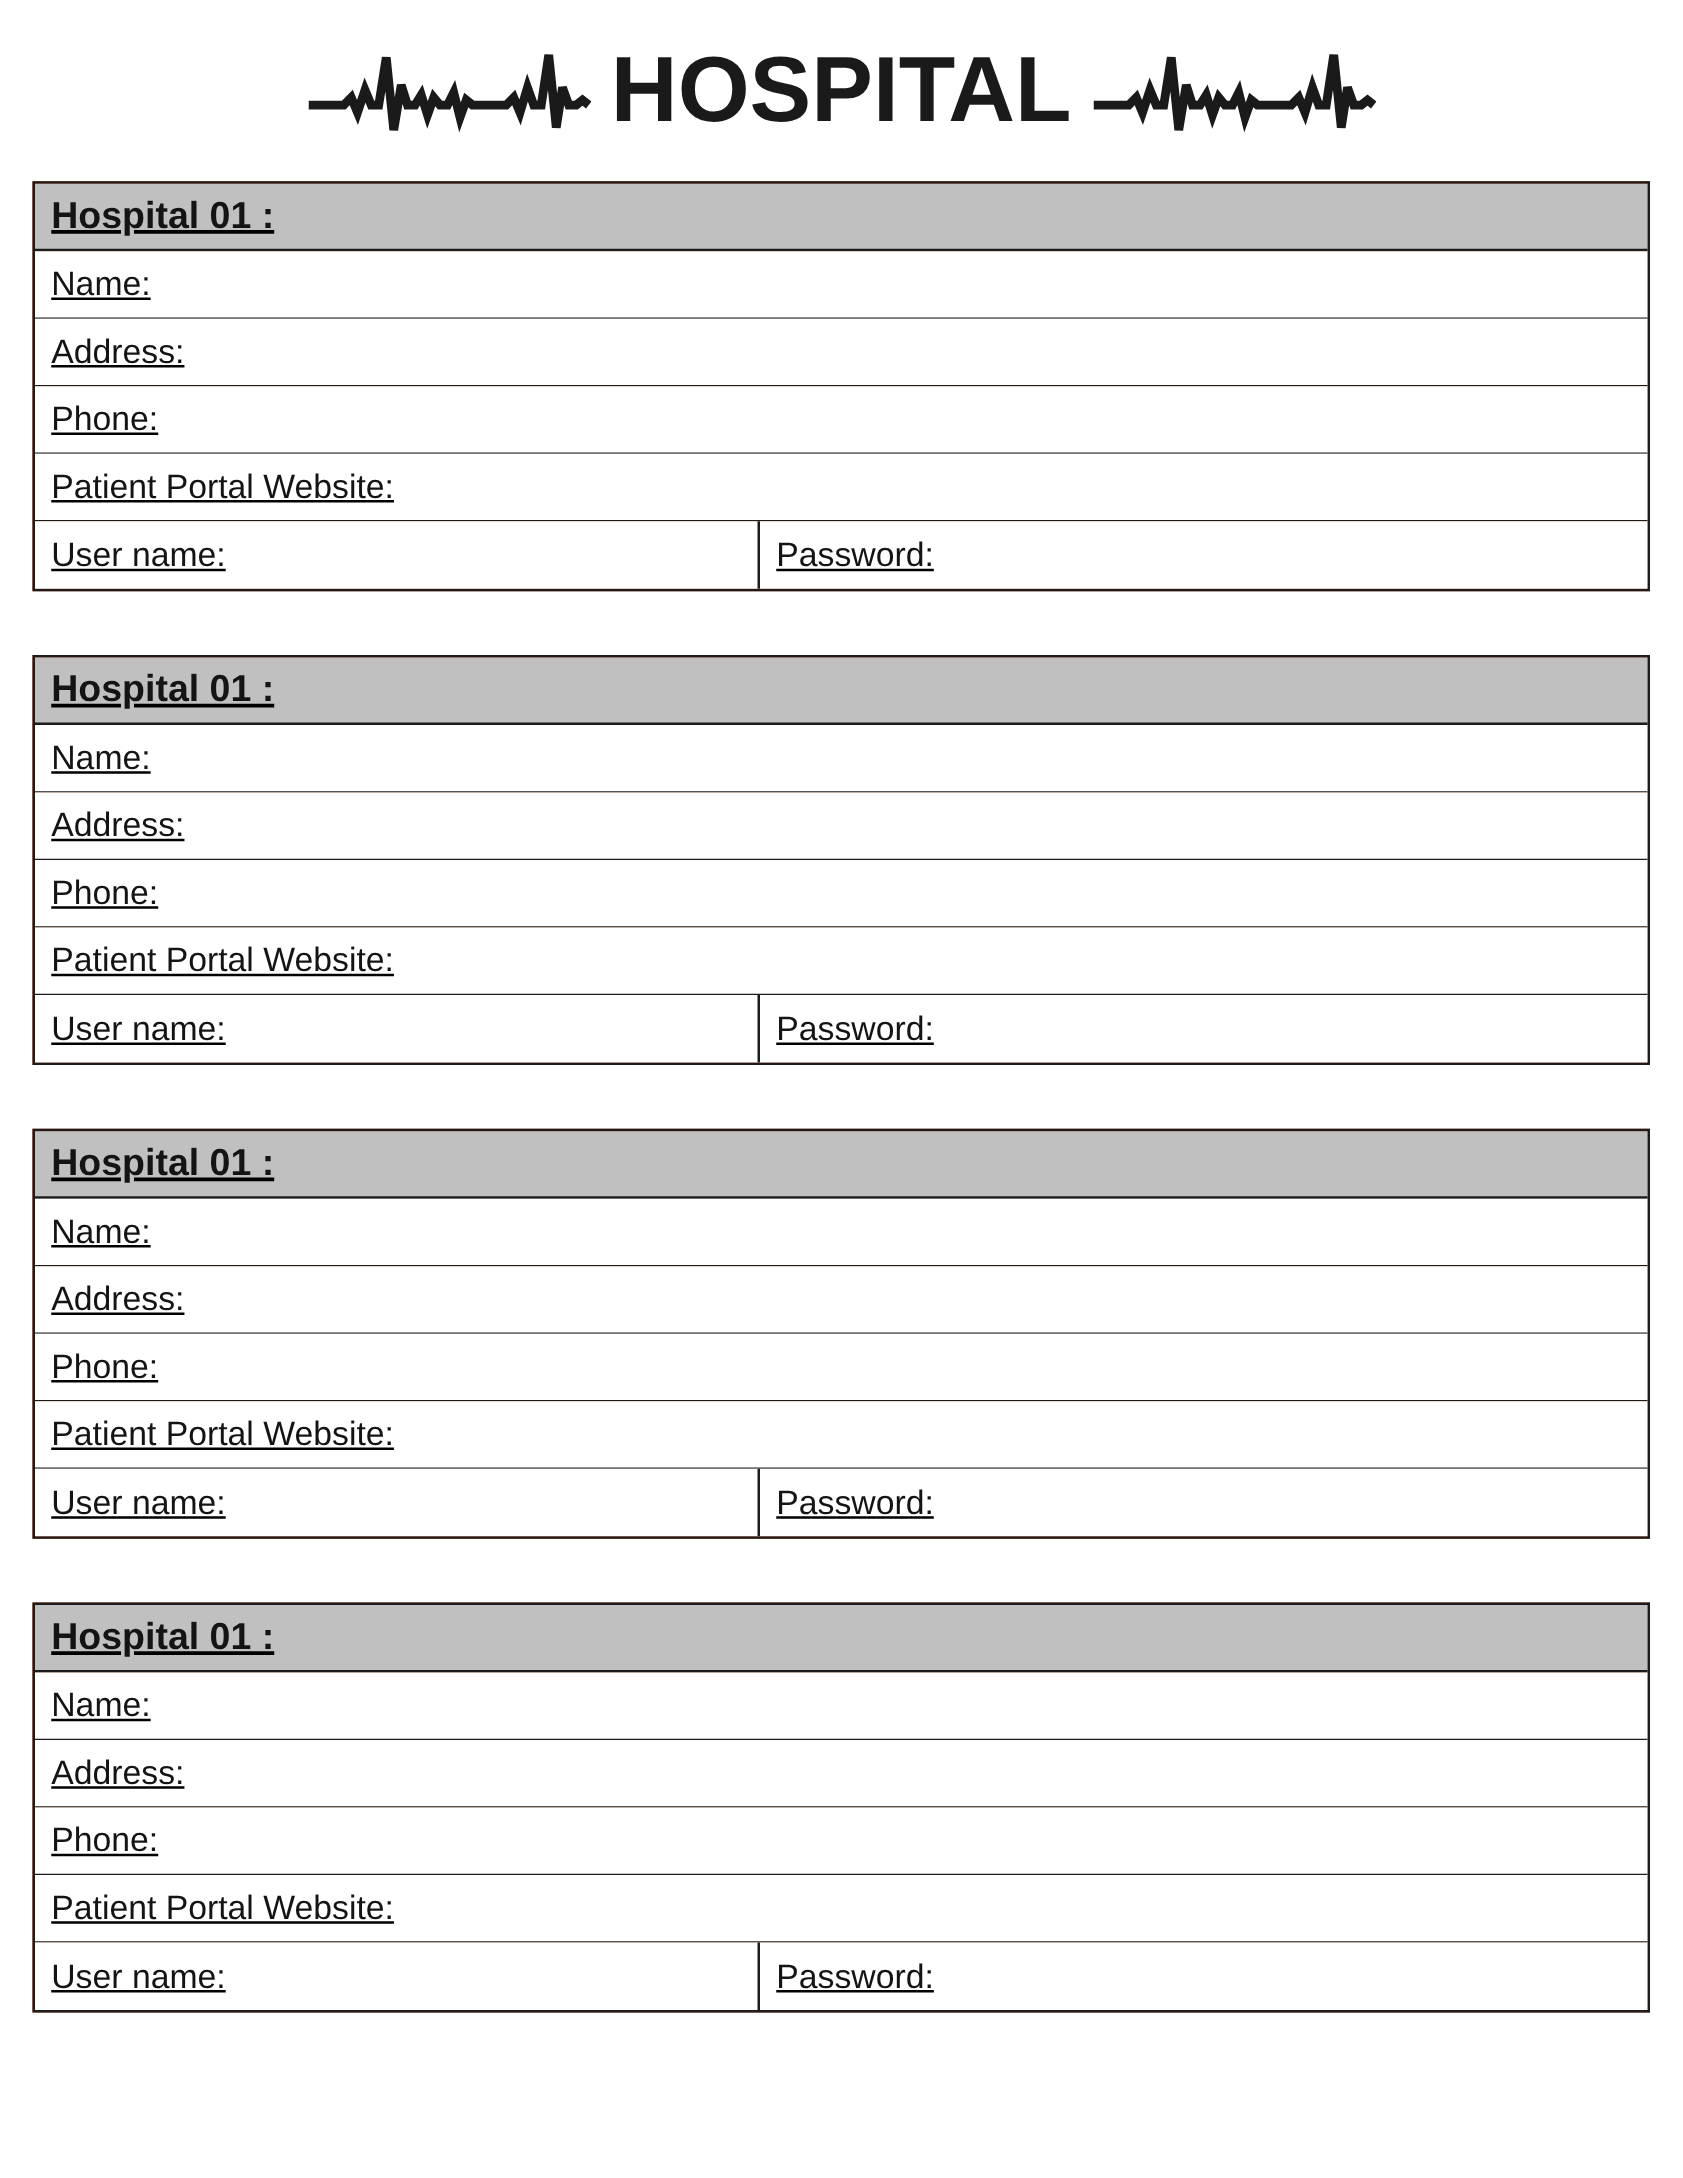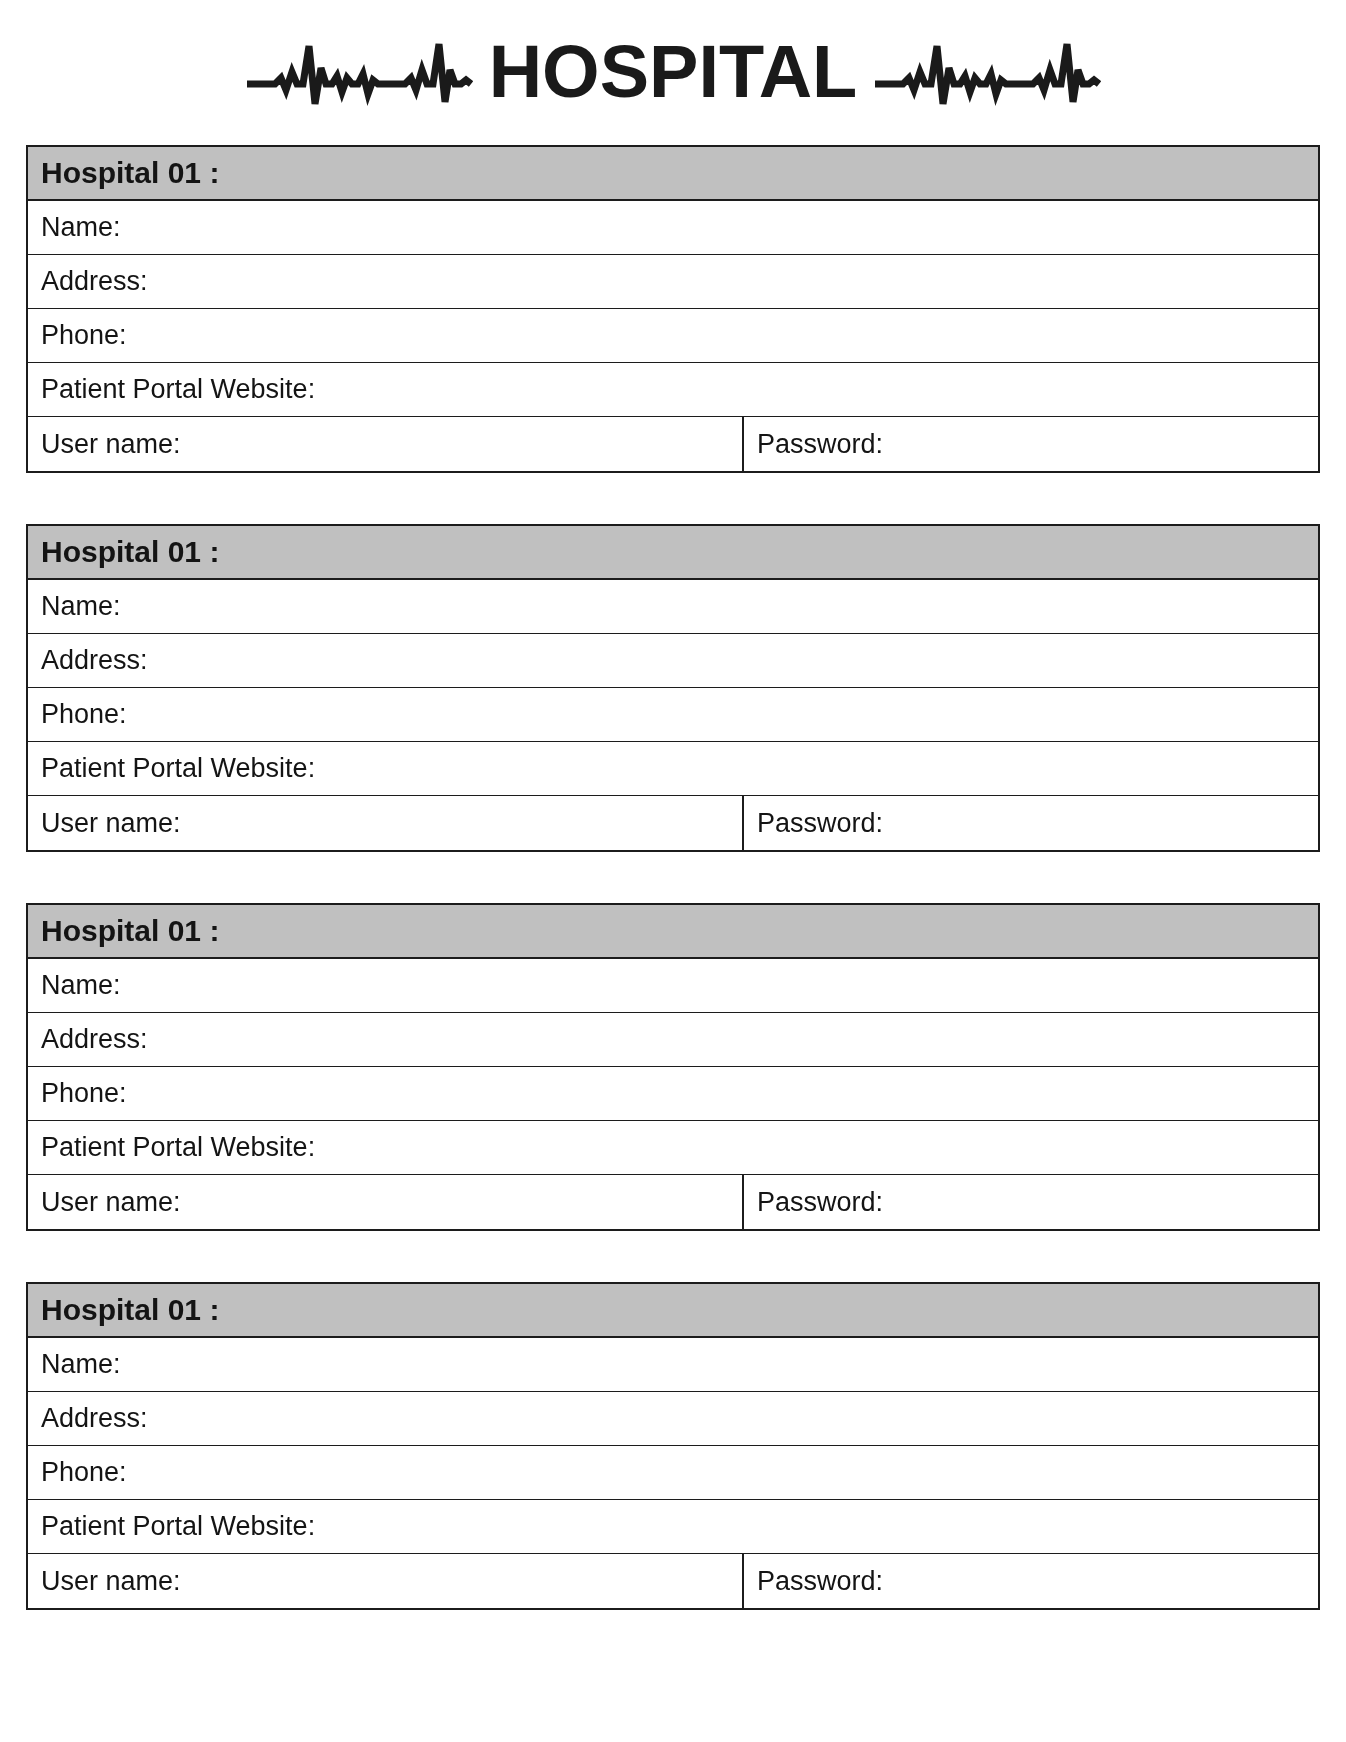--- a/index.html
+++ b/index.html
@@ -63,20 +63,21 @@
     top: 145px;
     width: 1294px;
   }
 
   .card {
     width: 1294px;
     margin-bottom: 51px;
     border: 2px solid #1c1c1c;
     border-collapse: collapse;
     background: #c2410c;
+    text-decoration: underline;
   }
 
   .card-header {
     background: #c0c0c0;
     border-bottom: 2px solid #1c1c1c;
     height: 54px;
     display: flex;
     align-items: center;
     padding-left: 13px;
   }
@@ -107,21 +108,21 @@
   }
 
   .row-split {
     height: 54px;
     border-bottom: none;
     display: flex;
     align-items: stretch;
     background: #ffffff;
   }
   .cell-left {
-    width: 716px;
+    width: 580px;
     display: flex;
     align-items: center;
     padding-left: 13px;
     border-right: 2px solid #1c1c1c;
   }
   .cell-right {
     flex: 1 1 auto;
     display: flex;
     align-items: center;
     padding-left: 13px;

